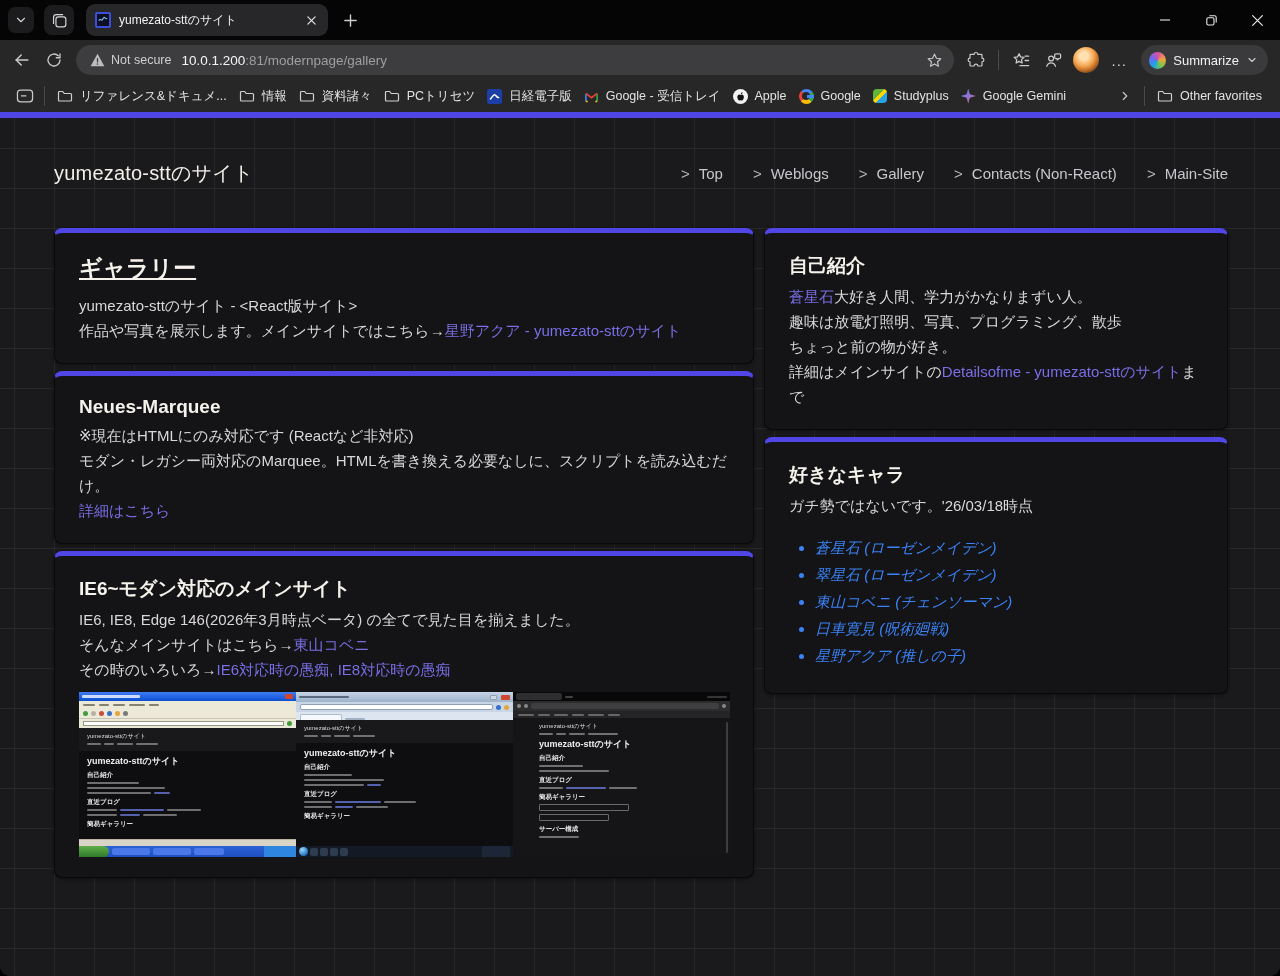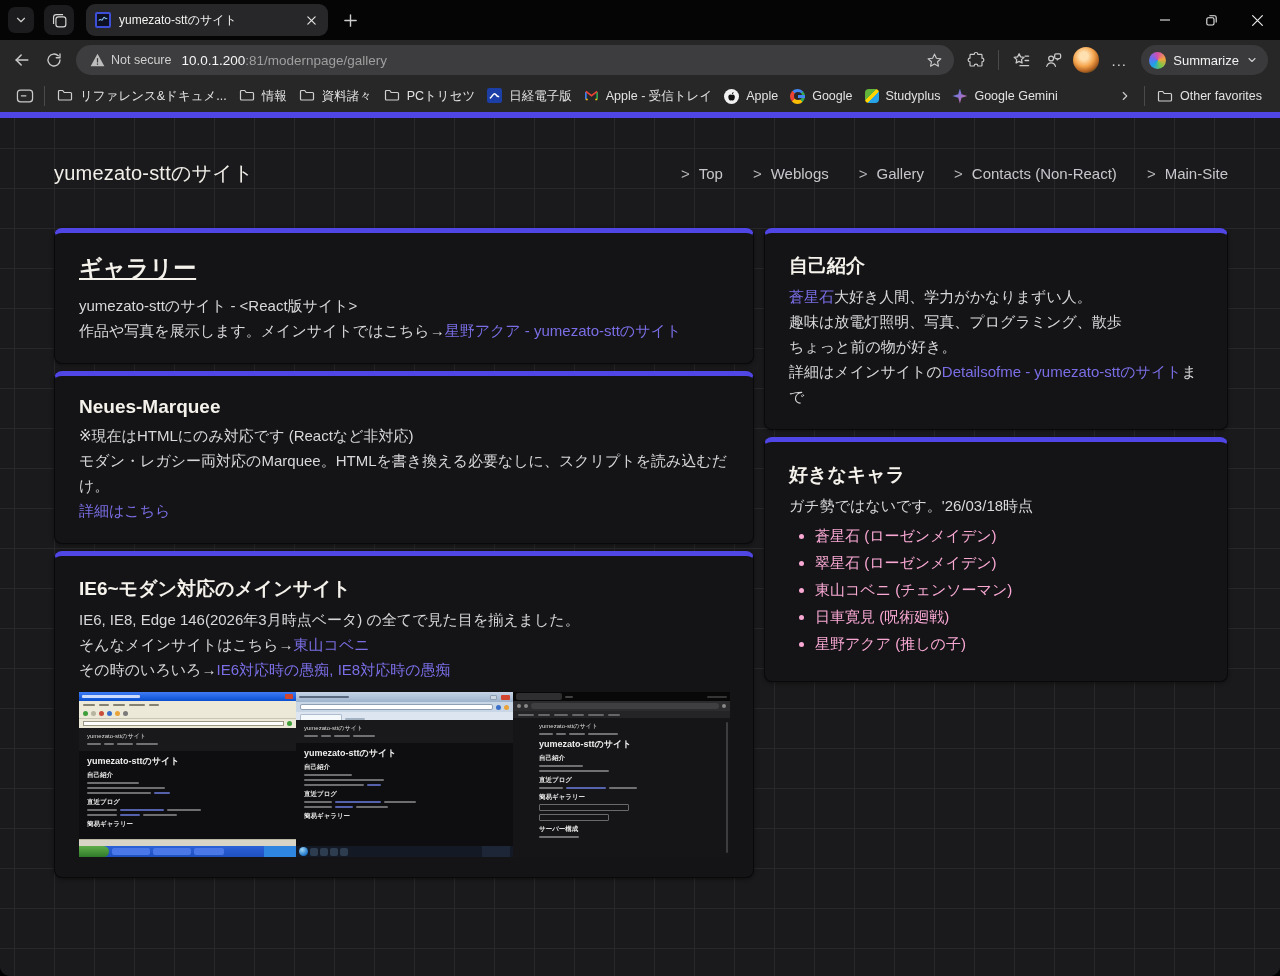--- a/index.html
+++ b/index.html
@@ -44,21 +44,21 @@
             background:radial-gradient(circle at 42% 35%, #ffe0b0 0 18%, #f5a44c 45%, #b06020 68%, #233522 85%); }
   .dots { color:#d5d5d5; font-size:15px; letter-spacing:1px; }
   .summarize { height:30px; border:none; border-radius:15px; background:#3a3a3c; color:#f1f1f1;
                display:flex; align-items:center; gap:7px; padding:0 10px 0 8px; font-size:13px;
                cursor:pointer; margin-left:6px; flex:none; }
   .copilot { width:17px; height:17px; border-radius:50%; flex:none;
              background:conic-gradient(from 220deg,#1aa3e8,#6a6cf2,#d84fa8,#f2a33c,#78c84a,#1aa3e8); }
 
   
   .bookmarks { height:32px; background:#272727; display:flex; align-items:center; padding:0 12px; }
-  .bm { display:flex; align-items:flex-start; gap:7px; border:none; background:transparent; color:#e2e2e2;
+  .bm { display:flex; align-items:center; gap:7px; border:none; background:transparent; color:#e2e2e2;
         font-size:12.5px; cursor:pointer; padding:3px 6px; border-radius:5px; white-space:nowrap; flex:none; }
   .fold { flex:none; display:flex; }
   .gi { width:15px; height:15px; border-radius:50%; position:relative; flex:none;
         background:conic-gradient(from -40deg,#4285f4 0 90deg,#34a853 90deg 180deg,#fbbc04 180deg 270deg,#ea4335 270deg 360deg); }
   .gi::before { content:""; position:absolute; inset:3.5px; background:#272727; border-radius:50%; }
   .gi::after { content:""; position:absolute; right:0; top:6px; width:7px; height:3.2px; background:#4285f4; }
   .sp-icon { width:14px; height:14px; border-radius:4px; flex:none;
              background:linear-gradient(135deg,#62b53a 0 42%,#ffd400 42% 58%,#27a3e8 58%); }
   .gem { width:15px; height:15px; flex:none;
          clip-path:polygon(50% 0,61% 39%,100% 50%,61% 61%,50% 100%,39% 61%,0 50%,39% 39%);
@@ -79,21 +79,21 @@
   .columns { display:grid; grid-template-columns:700px 464px; column-gap:10px; padding:0 52px 0 54px;
              align-items:start; }
   .col { display:flex; flex-direction:column; gap:7px; }
   .card { background:var(--cardbg); border:1px solid #09090b; border-top:5px solid var(--accent);
           border-radius:8px; padding:20px 24px; box-shadow:0 1px 4px rgba(0,0,0,.45); }
   .card h1 { color:#f5f2ec; font-size:23px; font-weight:700; margin-bottom:9px;text-decoration:underline; }
   .card h2 { color:#f5f2ec; font-size:19px; font-weight:700; margin-bottom:5px; }
   .card p, .card .pline { color:#d9d7da; font-size:15px; line-height:25px; }
   .card a { color:var(--link); text-decoration:none; cursor:pointer; }
   .kyara-sub { margin-bottom:0; }
-  .kyara-list { margin:4px 0 4px 26px; color:#f9a8d4; font-size:15px; }
+  .kyara-list { margin:16px 0 4px 26px; color:#3b82f6; font-size:15px;font-style:italic; }
   .kyara-list li { line-height:27px; }
 
   
   .thumb-strip { display:flex; width:651px; height:165px; margin-top:10px; }
   .shot { width:217px; height:165px; display:flex; flex-direction:column; overflow:hidden; flex:none; }
   .ln { display:inline-block; height:2px; background:#8f8f92; border-radius:1px; opacity:.75; }
   .lnb { background:#6f7ee0; }
   .row { display:flex; gap:3px; margin:3px 0; align-items:center; }
   .mini-band { background:#19191b; margin:-4px -8px 4px; padding:4px 8px 3px; }
   .mini-head { color:#ddd; font-size:6px; line-height:8px; white-space:nowrap; }
@@ -310,21 +310,21 @@
     </button>
     <button class="bm">
       <span>
           <svg width="15" height="13" viewBox="0 0 24 20" fill="none" stroke-width="2.6">
             <path d="M3 18V6" stroke="#4285F4"></path>
             <path d="M21 18V6" stroke="#34A853"></path>
             <path d="M3 5l9 7 9-7" stroke="#EA4335"></path>
             <path d="M3 18h3M18 18h3" stroke="#FBBC04"></path>
           </svg>
         </span>
-      <span>Apple - 受信トレイ</span>
+      <span>Google - 受信トレイ</span>
     </button>
     <button class="bm">
       <span>
           <svg width="15" height="15" viewBox="0 0 16 16">
             <circle cx="8" cy="8" r="8" fill="#f2f2f2"></circle>
             <path fill="#121212" d="M8.4 4.7c.3-.9 1-1.4 1.9-1.5 0 .9-.4 1.6-1.1 2-.4.2-.8 0-.8-.5zM6.8 5.9c.5 0 1 .3 1.3.3.3 0 .8-.3 1.4-.3 1.2 0 2.1 1 2.1 2.5 0 1.9-1.2 3.9-2.3 3.9-.4 0-.7-.3-1.2-.3s-.8.3-1.2.3c-1.1 0-2.3-2-2.3-3.9 0-1.5.9-2.5 2.2-2.5z"></path>
           </svg>
         </span>
       <span>Apple</span>
     </button>

